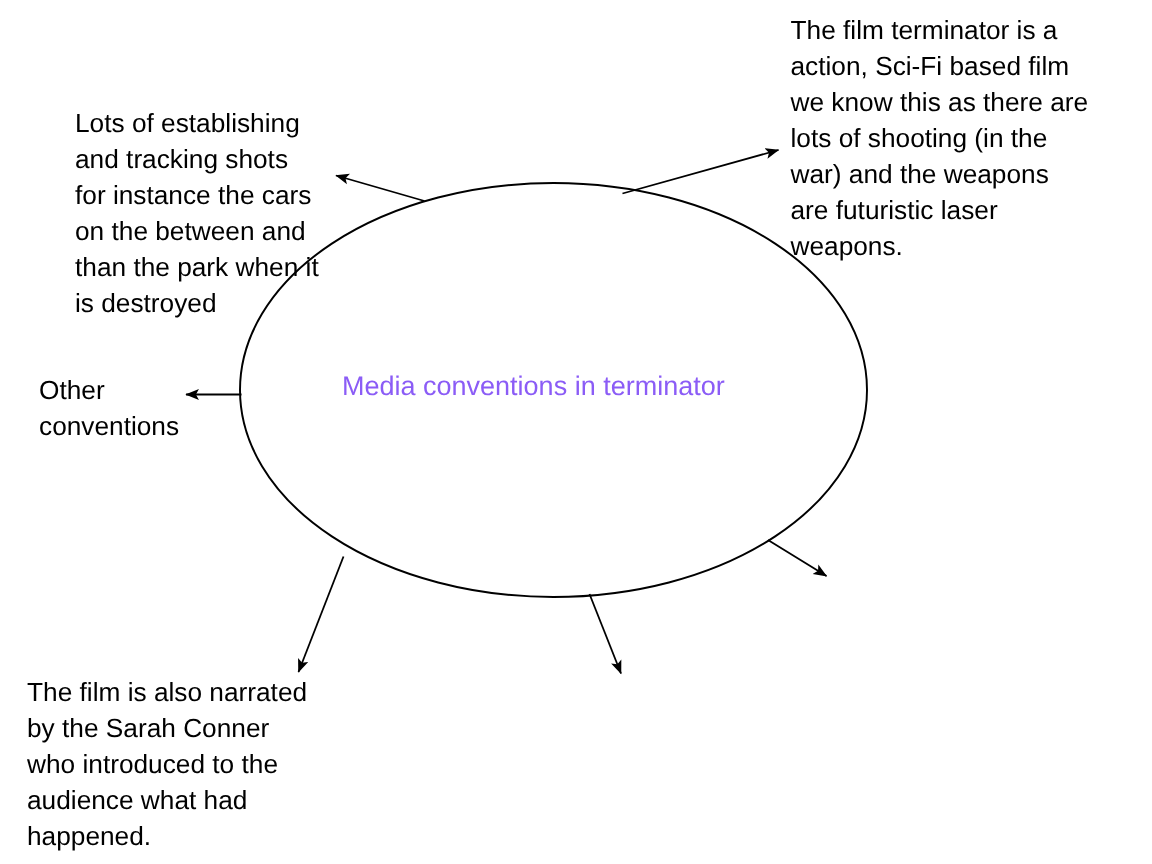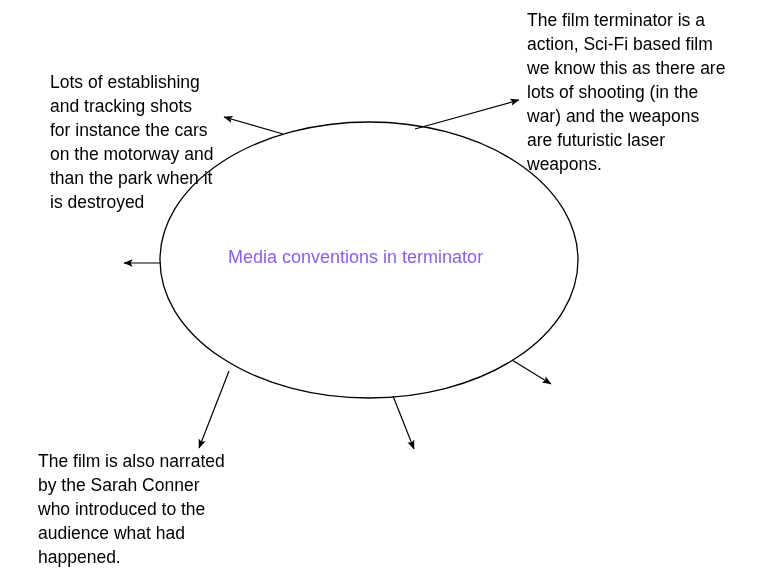--- a/index.html
+++ b/index.html
@@ -36,21 +36,21 @@
     position: absolute;
     font-family: "Liberation Sans", sans-serif;
     font-size: 18px;
     line-height: 22px;
     color: #8b5cf6;
     white-space: nowrap;
   }
   #note-top-right  { left: 527px; top: 8px;  width: 238px; }
   #note-top-left   { left: 50px;  top: 70px;  width: 190px; }
   #note-left       { left: 26px;  top: 248px; width: 120px; }
-  #note-bottom-left{ left: 38px;  top: 449px; width: 195px; }
+  #note-bottom-left{ left: 18px;  top: 449px; width: 195px; }
   #note-bottom-mid { left: 372px; top: 461px; width: 175px; }
   #note-bottom-right{left: 561px; top: 396px; width: 130px; }
   #center-text     { left: 228px; top: 246px; }
 </style>
 </head>
 <body>
 
 <div id="canvas" style="background: rgb(255, 255, 255);">
 
   <svg id="diagram-svg" viewBox="0 0 768 576">
@@ -73,32 +73,34 @@
     <line id="arrow-war" stroke="#000000" stroke-width="1.2" marker-end="url(#arrowhead)" x1="393" y1="396" x2="414" y2="449"></line>
 
     <line id="arrow-future-technologies" stroke="#000000" stroke-width="1.2" marker-end="url(#arrowhead)" x1="512" y1="360" x2="551" y2="384"></line>
   </svg>
 
   <div id="center-text" class="center-label">Media conventions in terminator</div>
 
   <div id="note-top-left" class="note">Lots of establishing
 and tracking shots
 for instance the cars
-on the motorway and
+on the between and
 than the park when it
 is destroyed</div>
 
   <div id="note-top-right" class="note">The film terminator is a
 action, Sci-Fi based film
 we know this as there are
 lots of shooting (in the
 war) and the weapons
 are futuristic laser
 weapons.</div>
 
+  <div id="note-left" class="note">Other
+conventions</div>
 
   <div id="note-bottom-left" class="note">The film is also narrated
 by the Sarah Conner
 who introduced to the
 audience what had
 happened.</div>
 
 
 
 </div>

